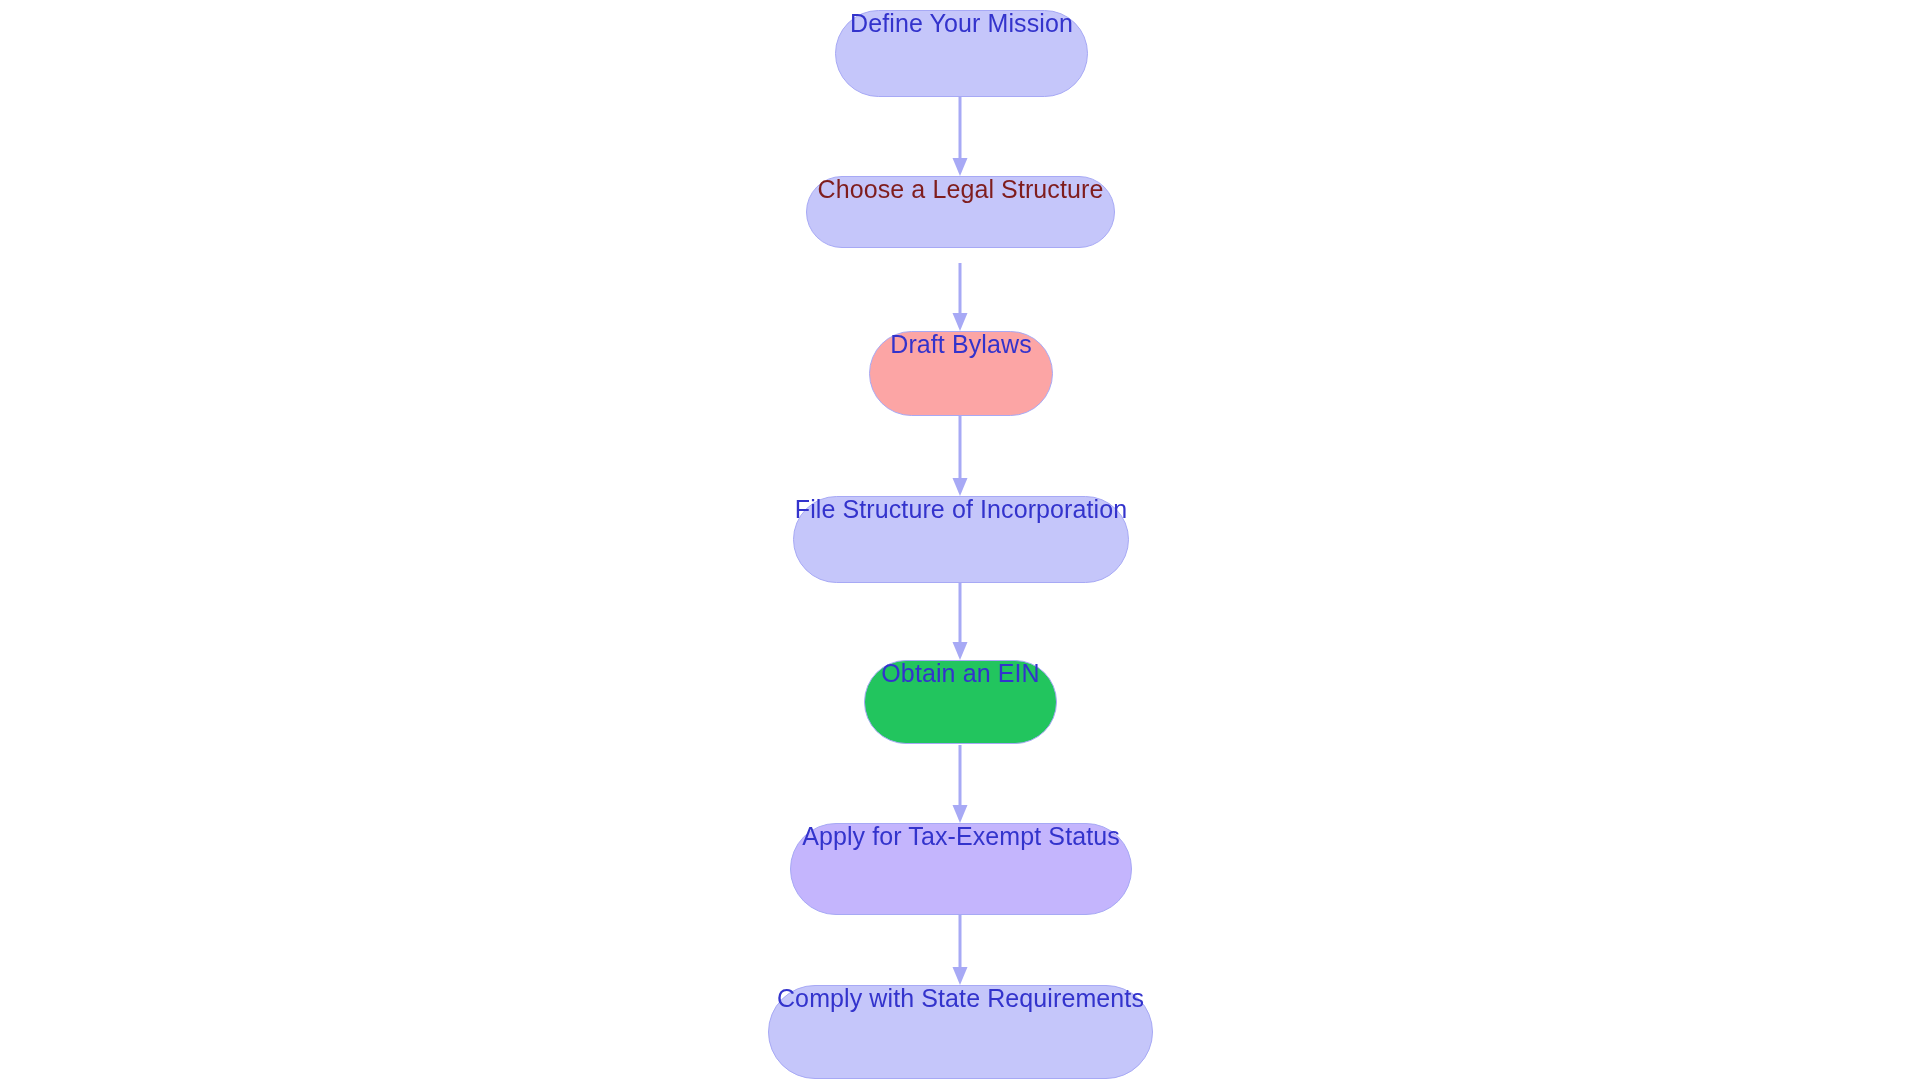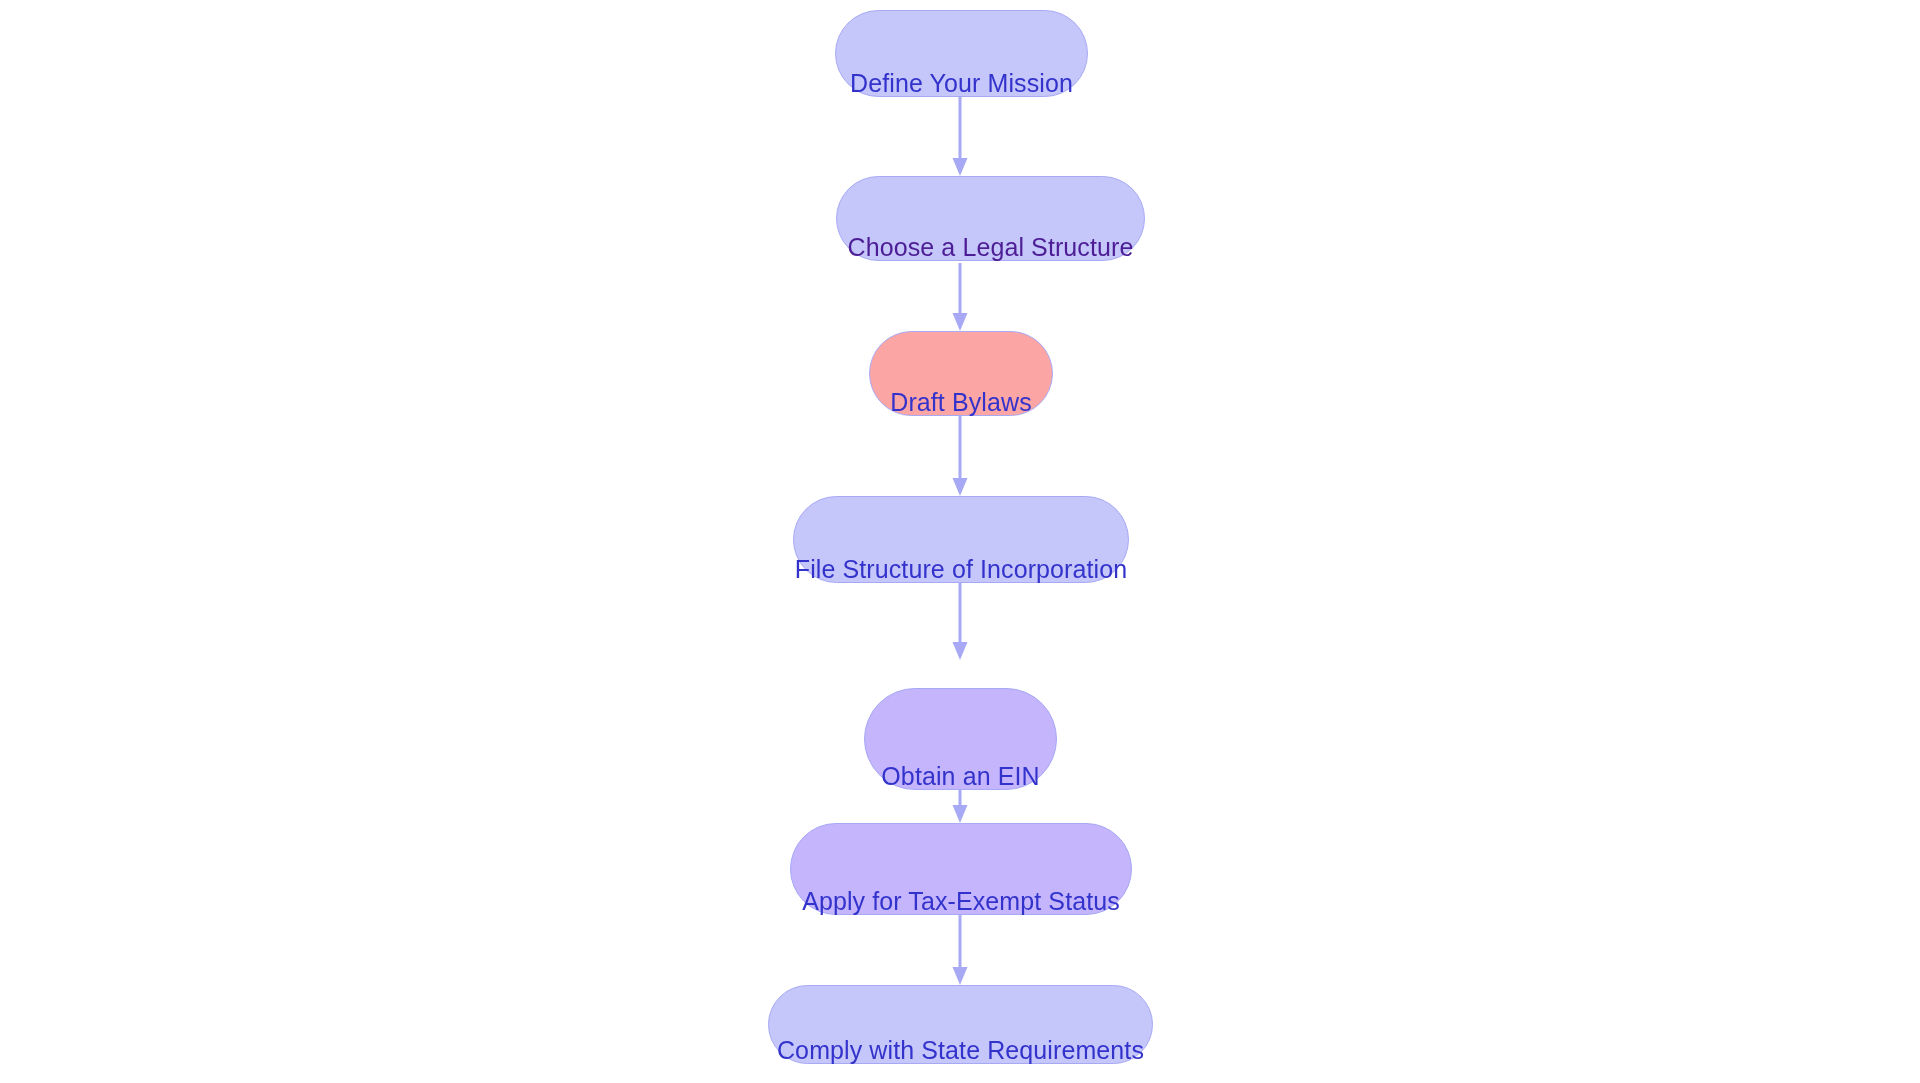--- a/index.html
+++ b/index.html
@@ -25,21 +25,21 @@
     left: 0;
     top: 0;
     width: 1920px;
     height: 1083px;
     pointer-events: none;
   }
   .node {
     position: absolute;
     box-sizing: border-box;
     display: flex;
-    align-items: flex-end;
+    align-items: flex-start;
     justify-content: center;
     border-style: solid;
     border-width: 1.5px;
     border-radius: 999px;
     white-space: nowrap;
     letter-spacing: 0.1px;
   }
   .node-label {
     display: block;
     font-size: 25px;
@@ -75,32 +75,32 @@
       </g>
       <g>
         <line x1="960" y1="908" x2="960" y2="969" stroke="#a7a9f5" stroke-width="3"></line>
         <polygon points="952.5,967 967.5,967 960,985" fill="#a7a9f5"></polygon>
       </g>
     </svg>
   <div id="node-layer">
       <div class="node" style="left: 835px; top: 10px; width: 253px; height: 87px; background: rgb(197, 198, 250); border-color: rgb(167, 169, 245); color: rgb(51, 51, 204);">
         <span class="node-label">Define Your Mission</span>
       </div>
-      <div class="node" style="left: 836px; top: 176px; width: 309px; height: 85px; background: rgb(197, 198, 250); border-color: rgb(167, 169, 245); color: #4c1d95;">
+      <div class="node" style="left: 806px; top: 176px; width: 309px; height: 72px; background: rgb(197, 198, 250); border-color: rgb(167, 169, 245); color: #7f1d1d;">
         <span class="node-label">Choose a Legal Structure</span>
       </div>
       <div class="node" style="left: 869px; top: 331px; width: 184px; height: 85px; background: #fca5a5; border-color: rgb(167, 169, 245); color: rgb(51, 51, 204);">
         <span class="node-label">Draft Bylaws</span>
       </div>
       <div class="node" style="left: 793px; top: 496px; width: 336px; height: 87px; background: rgb(197, 198, 250); border-color: rgb(167, 169, 245); color: rgb(51, 51, 204);">
         <span class="node-label">File Structure of Incorporation</span>
       </div>
-      <div class="node" style="left: 864px; top: 688px; width: 193px; height: 102px; background: #c4b5fd; border-color: rgb(167, 169, 245); color: rgb(51, 51, 204);">
+      <div class="node" style="left: 864px; top: 660px; width: 193px; height: 84px; background: #22c55e; border-color: rgb(167, 169, 245); color: rgb(51, 51, 204);">
         <span class="node-label">Obtain an EIN</span>
       </div>
       <div class="node" style="left: 790px; top: 823px; width: 342px; height: 92px; background: #c4b5fd; border-color: rgb(167, 169, 245); color: rgb(51, 51, 204);">
         <span class="node-label">Apply for Tax-Exempt Status</span>
       </div>
-      <div class="node" style="left: 768px; top: 985px; width: 385px; height: 79px; background: rgb(197, 198, 250); border-color: rgb(167, 169, 245); color: rgb(51, 51, 204);">
+      <div class="node" style="left: 768px; top: 985px; width: 385px; height: 94px; background: rgb(197, 198, 250); border-color: rgb(167, 169, 245); color: rgb(51, 51, 204);">
         <span class="node-label">Comply with State Requirements</span>
       </div>
     </div>
 </div>
 
 </body></html>

